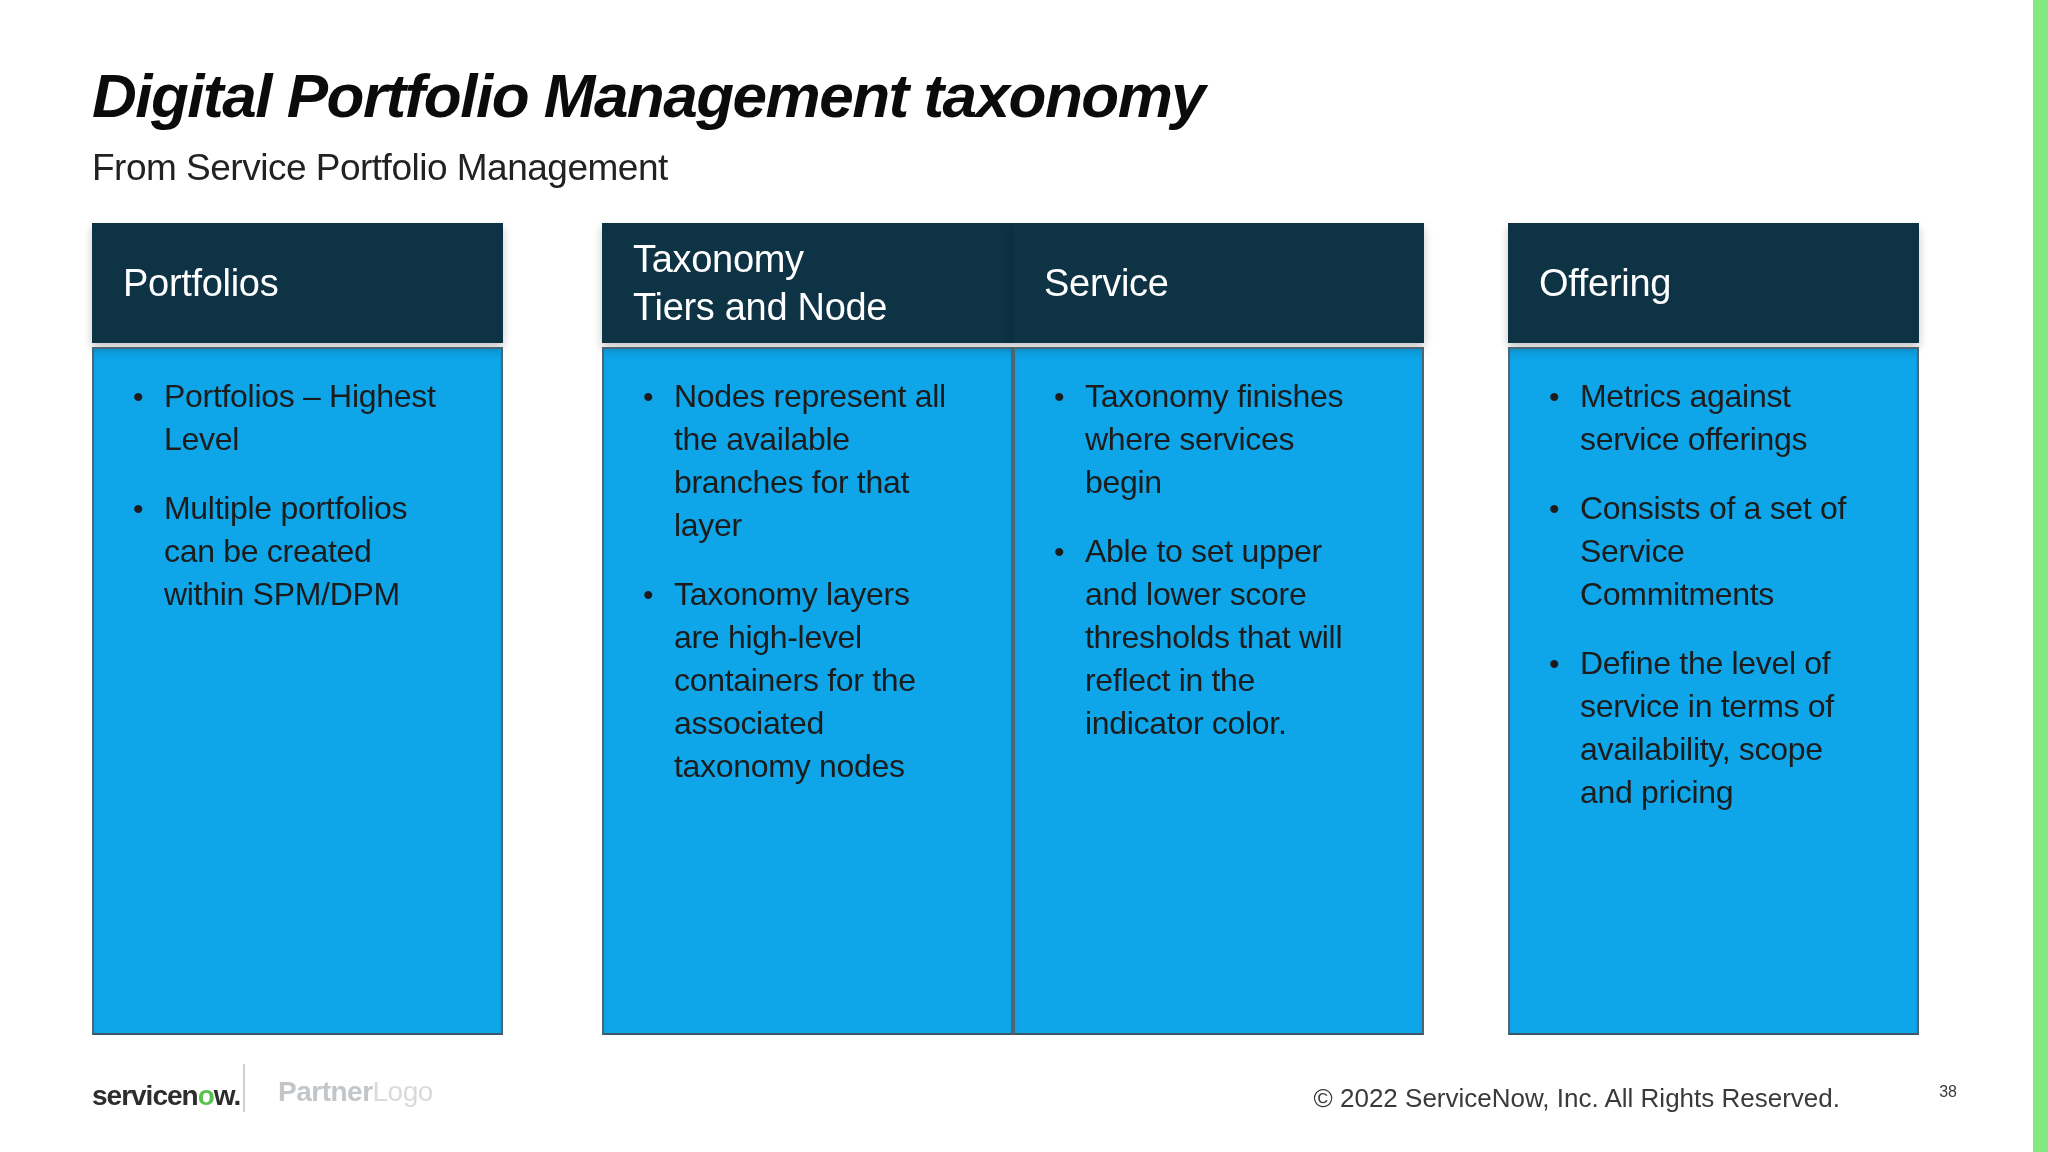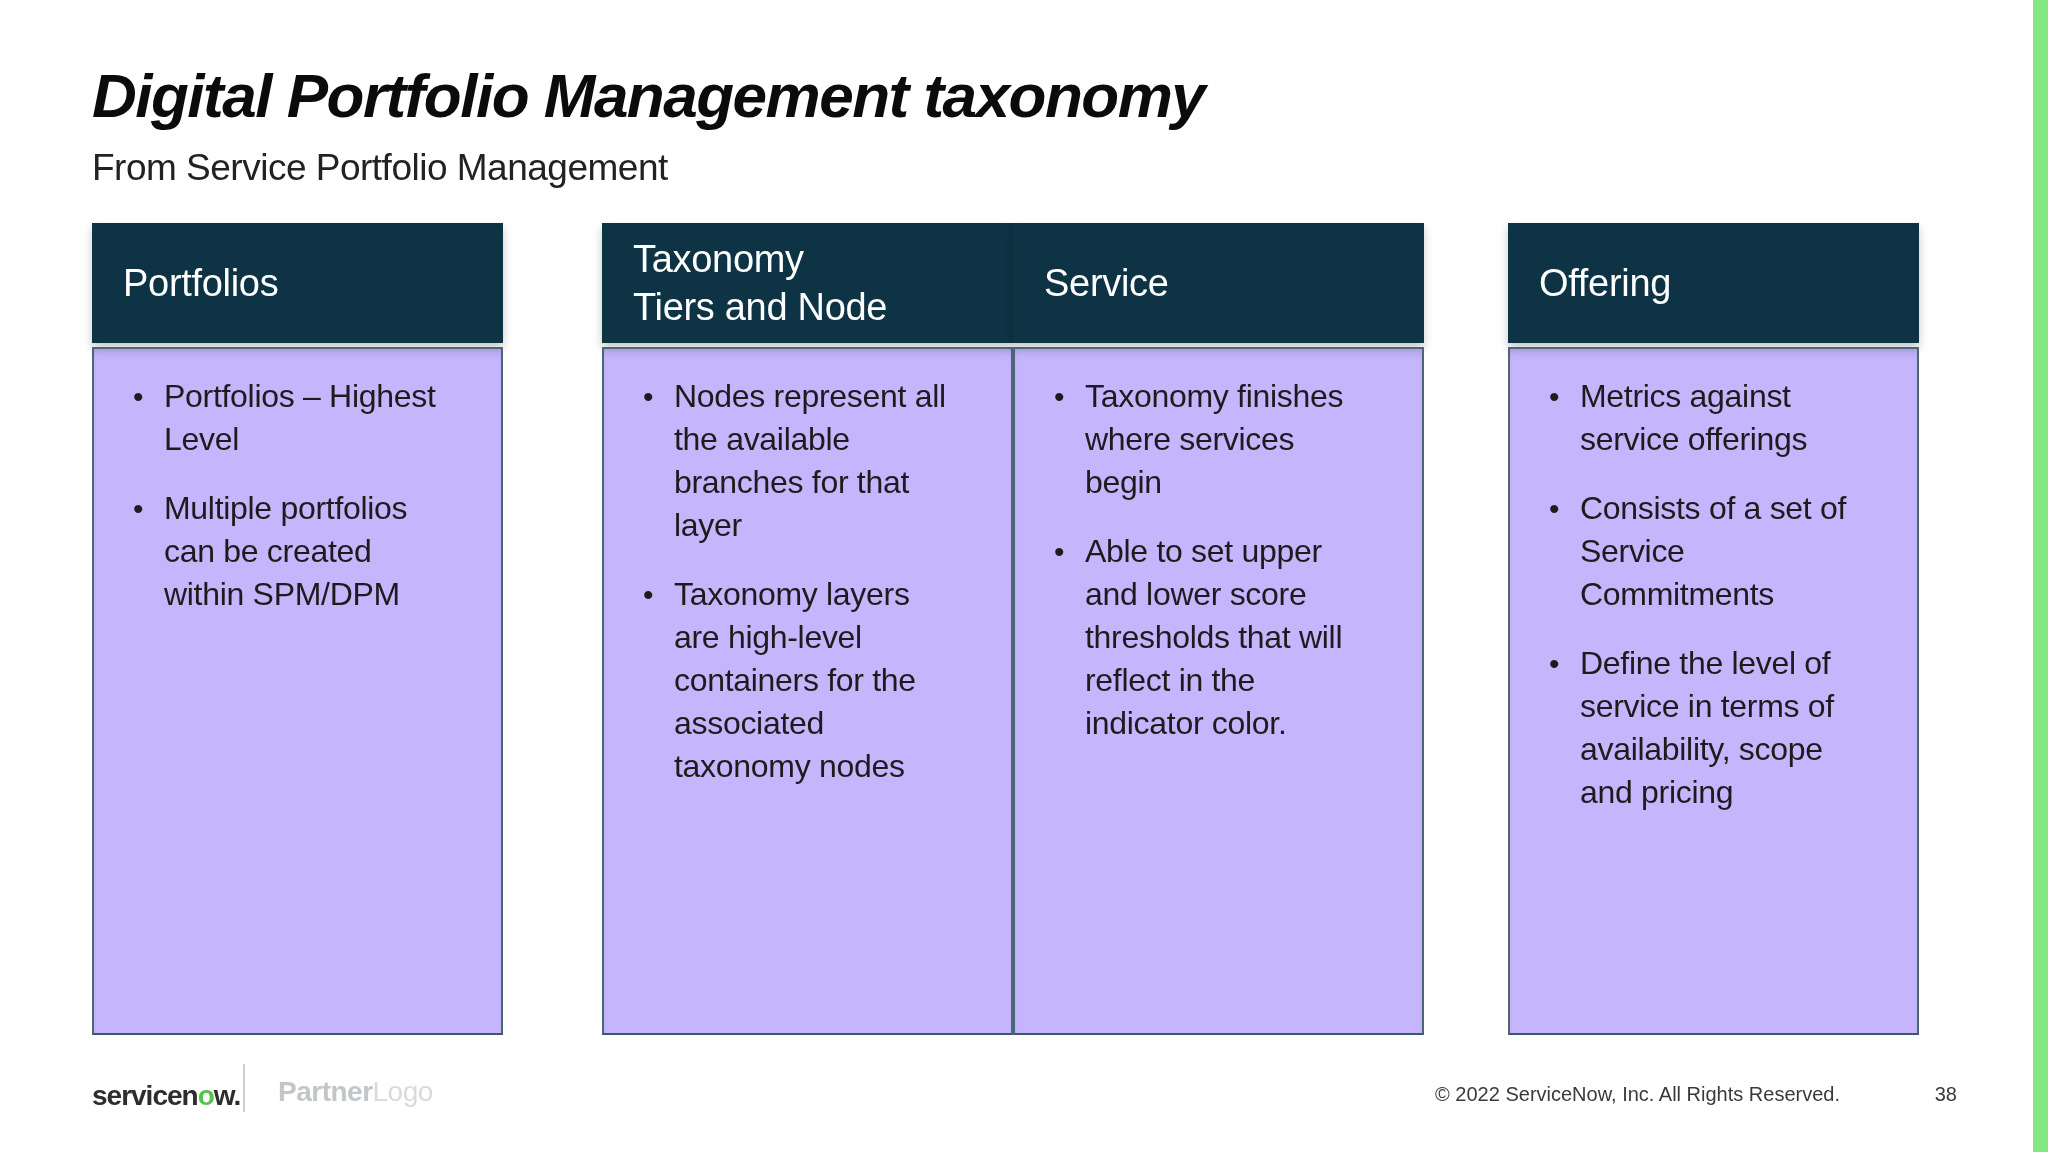--- a/index.html
+++ b/index.html
@@ -53,21 +53,21 @@
     padding-left:31px;padding-right:16px;
     box-shadow:0 5px 9px rgba(0,0,0,0.22);
   }
   .col-header .hdr-text{
     font-size:38px;font-weight:400;letter-spacing:-0.3px;
     line-height:48px;white-space:pre-line;
   }
   .col-body{
     margin-top:4px;
     height:688px;
-    background:#c4b5fd;
+    background:#0ea5e9;
     border:2px solid var(--body_border);
     border-bottom-color:#3c5866;
     box-shadow:inset 0 7px 9px -5px rgba(0,0,0,0.18);
     padding:26px 16px 0 70px;
   }
   .bullet-list{list-style:none;}
   .bullet-list li{
     position:relative;
     font-size:32px;line-height:43px;letter-spacing:-0.3px;
     color:var(--text_dark);
@@ -91,26 +91,26 @@
     width:2px;height:48px;background:#cfcfcf;
   }
   .partner-logo{
     position:absolute;left:278px;top:1076px;
     font-size:28px;letter-spacing:-0.5px;white-space:nowrap;
   }
   .partner-logo .p1{font-weight:700;color:var(--partner_grey);}
   .partner-logo .p2{font-weight:400;color:var(--logo_light_grey);}
   .copyright{
     position:absolute;right:208px;top:1083px;
-    font-size:20px;color:var(--footer_text);
+    font-size:26px;color:var(--footer_text);
     white-space:nowrap;
   }
   .page-number{
     position:absolute;right:91px;top:1083px;
-    font-size:20px;color:var(--footer_text);
+    font-size:16px;color:var(--footer_text);
   }
   .green-stripe{
     position:absolute;right:0;top:0;
     width:15px;height:1152px;
     background:var(--stripe_green);
   }
 </style>
 </head>
 <body>
 

